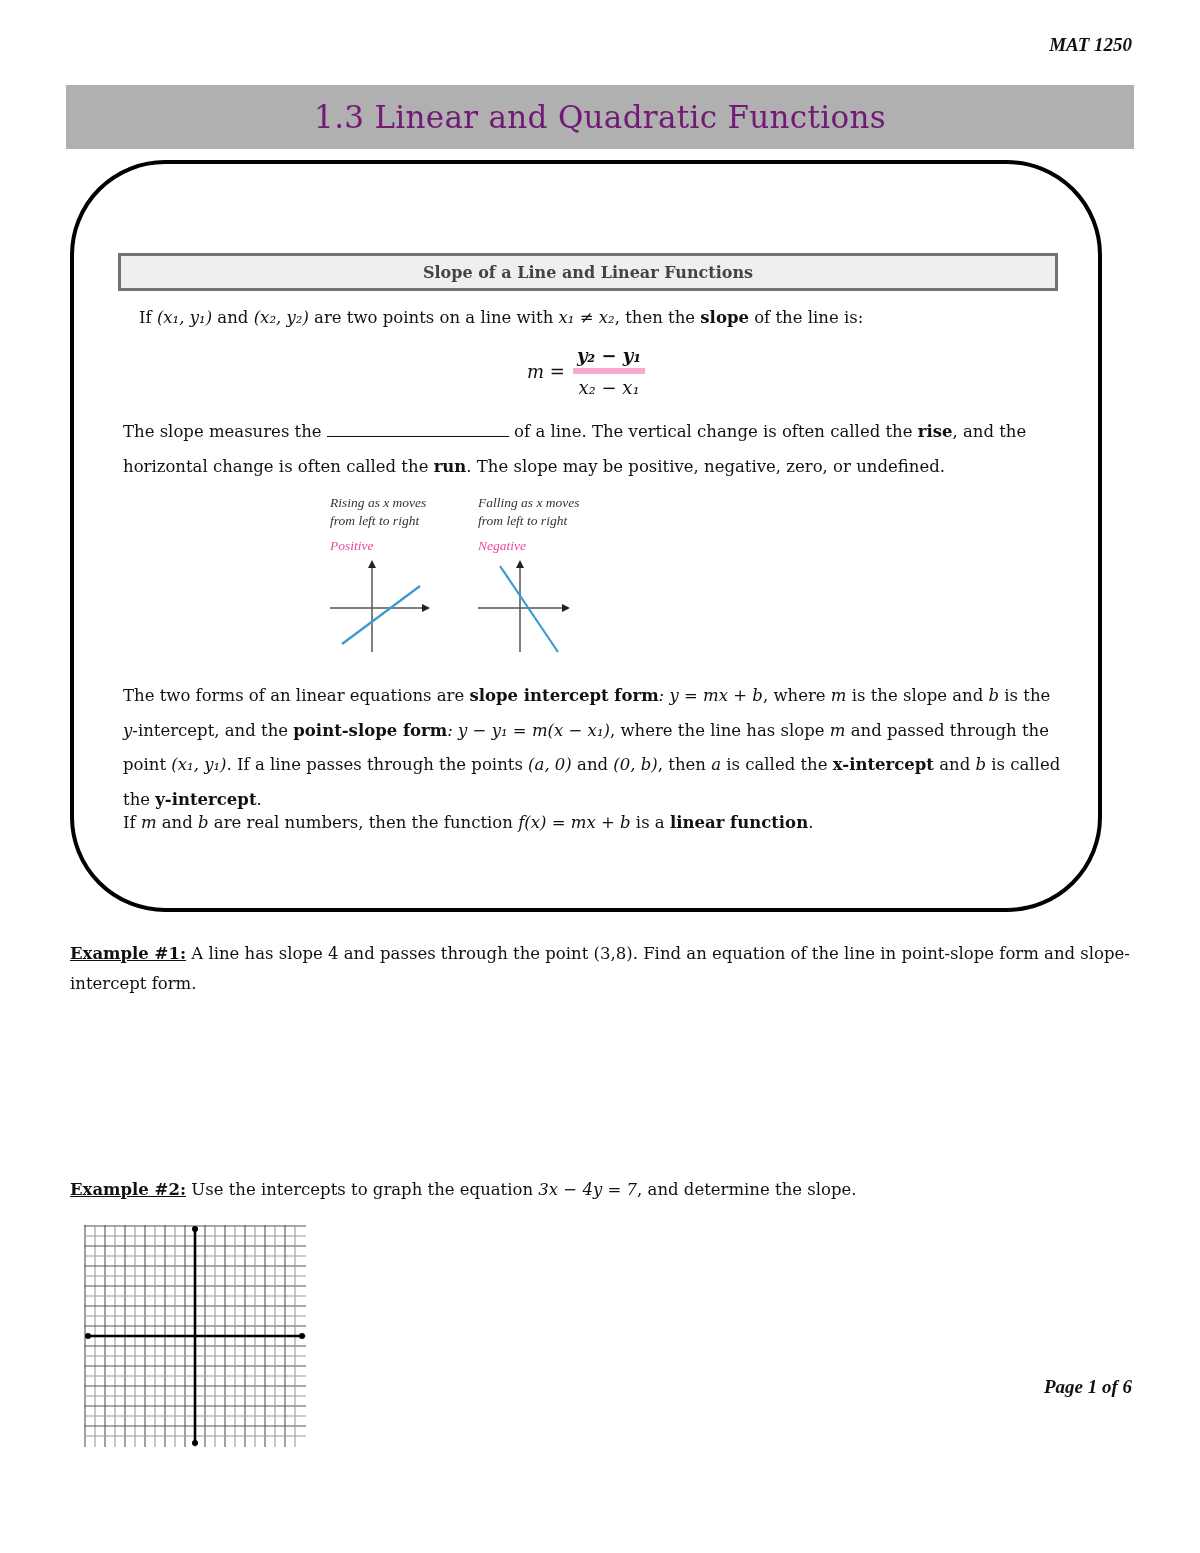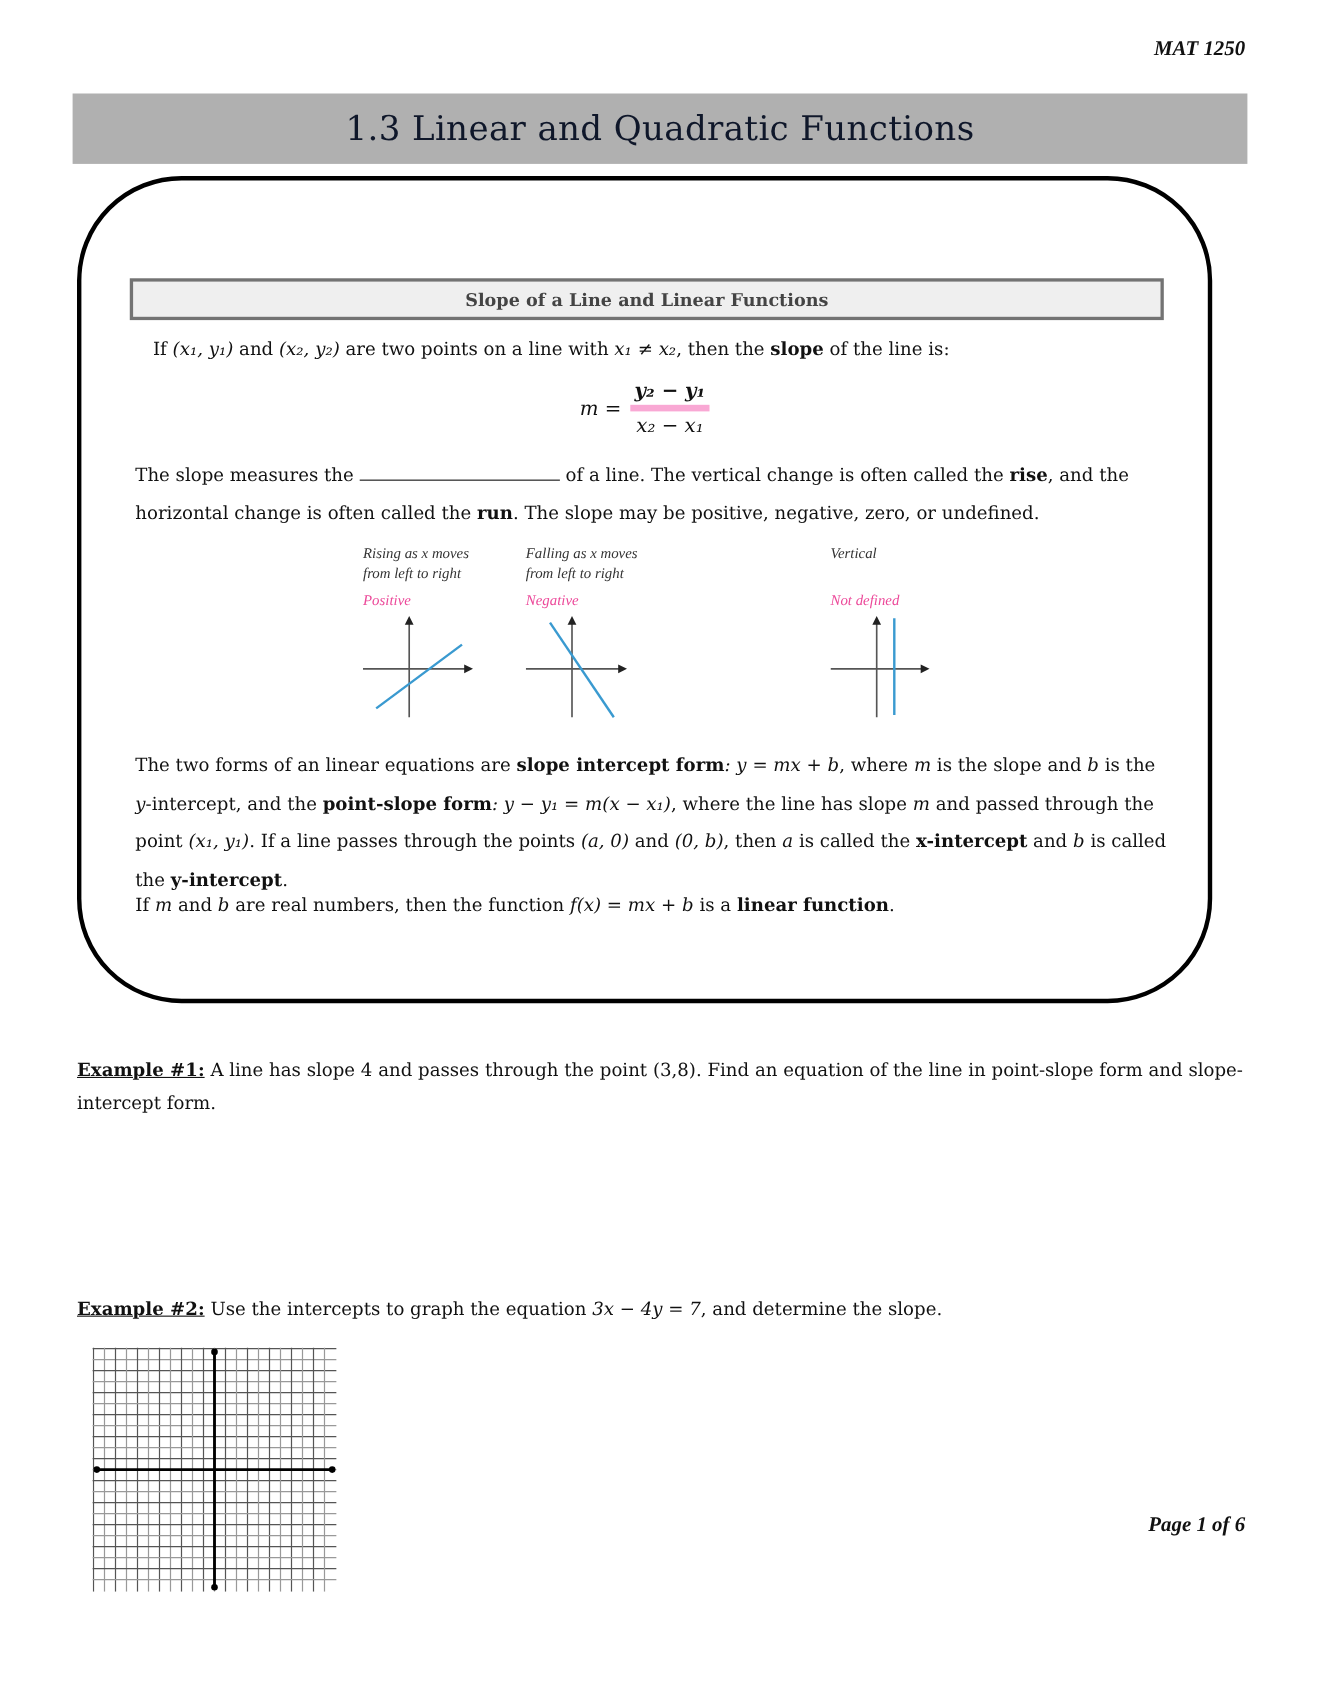--- a/index.html
+++ b/index.html
@@ -11,21 +11,21 @@
   .course-code {
     position: absolute; right: 68px; top: 34px;
     font-family: "Liberation Serif", serif; font-style: italic; font-weight: bold;
     font-size: 19px; color: #111;
   }
   .title-bar {
     position: absolute; left: 66px; top: 85px; width: 1068px; height: 64px;
     background: #b0b0b0; display: flex; align-items: center; justify-content: center;
   }
   .title-bar span {
-    font-family: "DejaVu Serif", serif; color: #0f172a; font-size: 31px; letter-spacing: 0.3px;
+    font-family: "DejaVu Serif", serif; color: #701a75; font-size: 31px; letter-spacing: 0.3px;
   }
   .def-box {
     position: absolute; left: 70px; top: 160px; width: 1032px; height: 752px;
     border: 4px solid #000; border-radius: 95px; box-sizing: border-box;
   }
   .section-heading {
     position: absolute; left: 118px; top: 253px; width: 940px; height: 38px;
     background: #efefef; border: 3px solid #737373; box-sizing: border-box;
     display: flex; align-items: center; justify-content: center;
   }
@@ -116,43 +116,31 @@
     <div class="cap">from left to right</div>
     <div class="kind">Negative</div>
     <svg width="110" height="100">
       <line x1="0" y1="52" x2="86" y2="52" stroke="#555" stroke-width="1.5"></line>
         <polygon points="92,52 84,48 84,56" fill="#222"></polygon>
       <line x1="42" y1="10" x2="42" y2="96" stroke="#555" stroke-width="1.5"></line>
         <polygon points="42,4 38,12 46,12" fill="#222"></polygon>
       <line x1="22" y1="10" x2="80" y2="96" stroke="#3a9ad0" stroke-width="2.2"></line>
     </svg>
   </div>
-  <div class="panel" style="left:437px;">
-    <div class="cap">Vertical</div>
-    <div class="cap"></div>
-    <div class="kind">Not defined</div>
-    <svg width="110" height="100">
-      <line x1="0" y1="52" x2="84" y2="52" stroke="#555" stroke-width="1.5"></line>
-        <polygon points="90,52 82,48 82,56" fill="#222"></polygon>
-      <line x1="42" y1="10" x2="42" y2="96" stroke="#555" stroke-width="1.5"></line>
-        <polygon points="42,4 38,12 46,12" fill="#222"></polygon>
-      <line x1="58" y1="6" x2="58" y2="94" stroke="#3a9ad0" stroke-width="2.2"></line>
-    </svg>
-  </div>
 </div>
 
 <div class="para" style="top:679px;">
   <span>The two forms of an linear equations are </span><b>slope intercept form</b><span class="math">: y = mx + b</span><span>, where </span><span class="math">m</span><span> is the slope and </span><span class="math">b</span><span> is the </span><span class="math">y</span><span>-intercept, and the </span><b>point-slope form</b><span class="math">: y − y₁ = m(x − x₁)</span><span>, where the line has slope </span><span class="math">m</span><span> and passed through the point </span><span class="math">(x₁, y₁)</span><span>. If a line passes through the points </span><span class="math">(a, 0)</span><span> and </span><span class="math">(0, b)</span><span>, then </span><span class="math">a</span><span> is called the </span><b>x-intercept</b><span> and </span><span class="math">b</span><span> is called the </span><b>y-intercept</b><span>.</span>
 </div>
 
 <div class="para" style="top:806px;">
   <span>If </span><span class="math">m</span><span> and </span><span class="math">b</span><span> are real numbers, then the function </span><span class="math">f(x) = mx + b</span><span> is a </span><b>linear function</b><span>.</span>
 </div>
 
-<div class="example" style="top:939px;margin-top:19px;">
+<div class="example" style="top:939px;">
   <span class="label">Example #1:</span><span> A line has slope 4 and passes through the point (3,8). Find an equation of the line in point-slope form and slope-intercept form.</span>
 </div>
 
 <div class="example" style="top:1175px;">
   <span class="label">Example #2:</span><span> Use the intercepts to graph the equation </span><span class="math">3x − 4y = 7</span><span>, and determine the slope.</span>
 </div>
 
 <div class="grid-wrap">
   <svg id="gridsvg" width="222" height="222">
       <line x1="1" y1="0" x2="1" y2="222" stroke="#555" stroke-width="1.1"></line>

